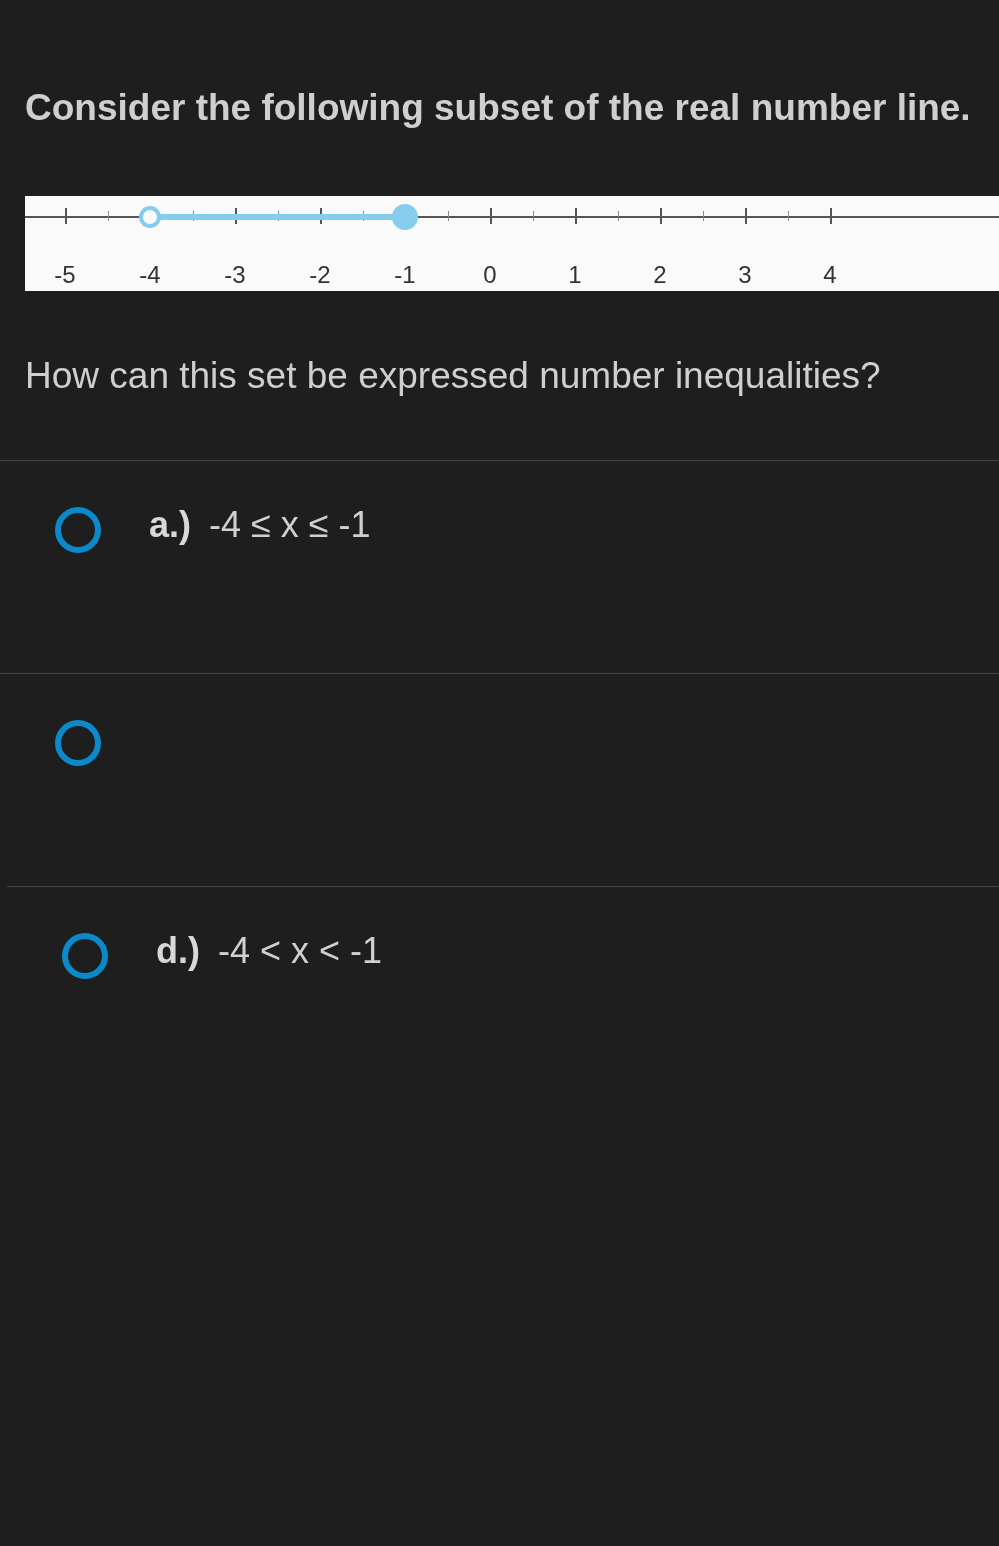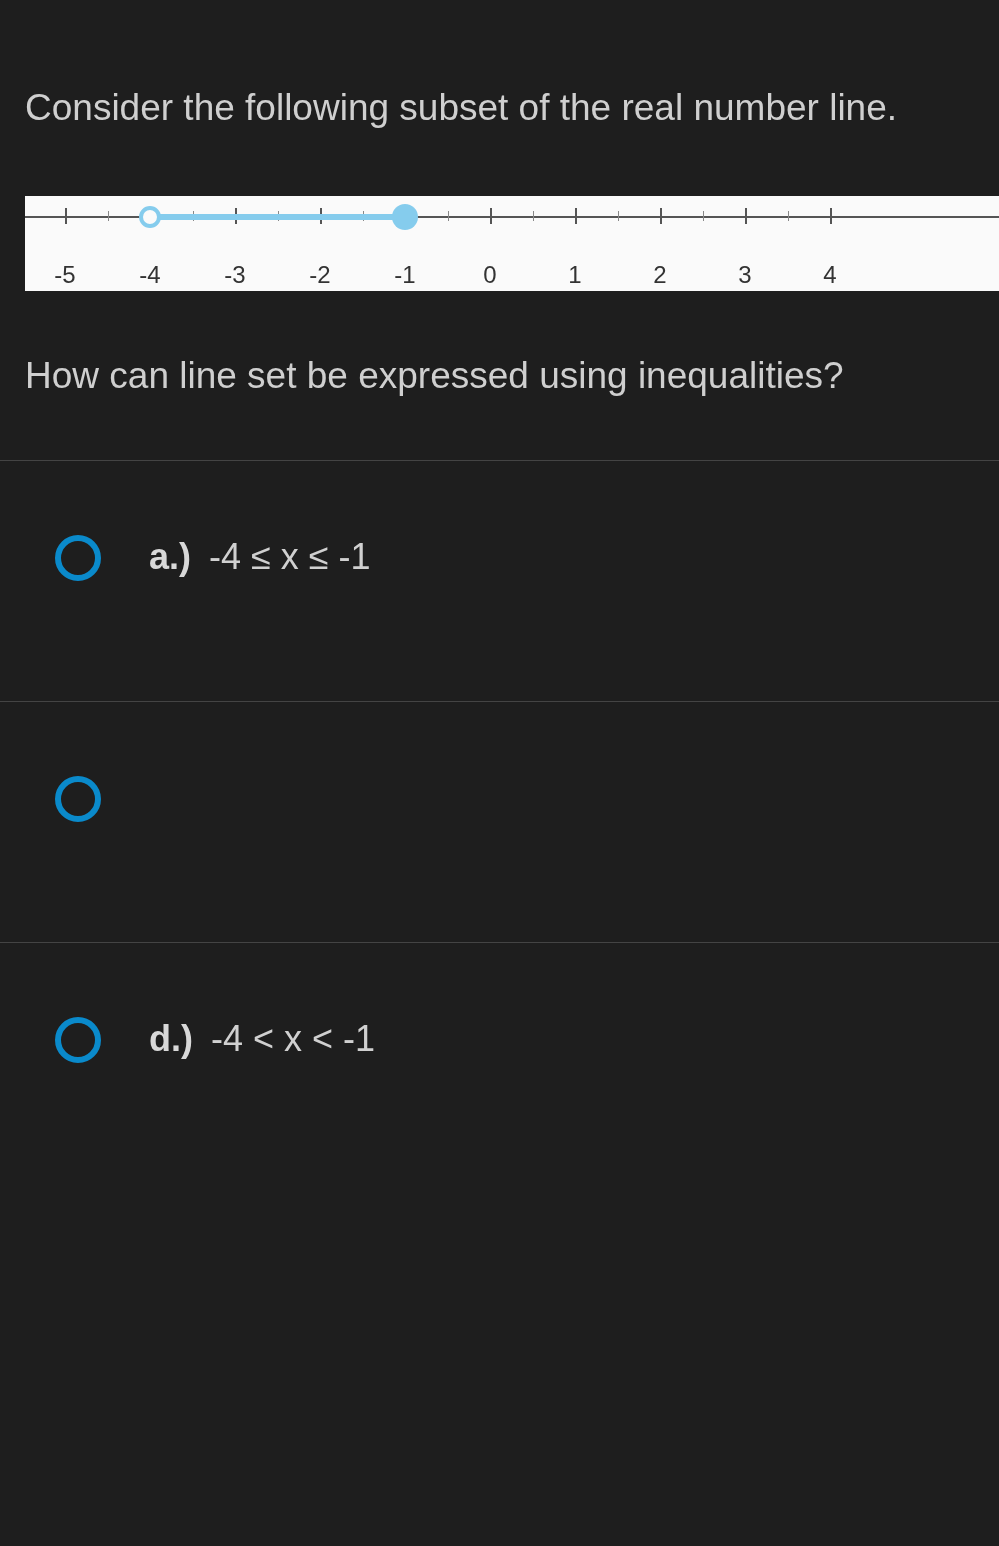--- a/index.html
+++ b/index.html
@@ -10,21 +10,21 @@
       width: 999px;
       height: 1546px;
       overflow: hidden;
     }
     .container { padding: 0; }
     .question-text {
       font-size: 37px;
       line-height: 1.5;
       padding: 80px 25px 40px 25px;
       color: #cfcfcf;
-      font-weight: 400;
+      font-weight: 700;
     }
     .number-line-wrapper {
       margin: 20px 0 0 25px;
       background: #fafafa;
       height: 95px;
       position: relative;
       width: 975px;
     }
     .number-line {
       position: relative;
@@ -87,26 +87,26 @@
     }
     .question-sub {
       font-size: 37px;
       line-height: 1.6;
       padding: 55px 25px 55px 25px;
       color: #cfcfcf;
     }
     .options { }
     .option {
       border-top: 1px solid #444;
-      padding: 62px 0 120px 55px;
+      padding: 34px 0 120px 55px;
       display: flex;
-      align-items: flex-end;
+      align-items: center;
       gap: 48px;
     }
-    .option:last-child { padding-bottom: 0; }
+    .option:last-child { padding-bottom: 0; margin-left: 7px; }
     .radio {
       width: 46px;
       height: 46px;
       border: 6px solid #0a8acb;
       border-radius: 50%;
       flex-shrink: 0;
       margin-top: 12px;
       background: transparent;
     }
     .option-text {
@@ -158,21 +158,21 @@
         <div class="tick-label" style="left: 720px;">3</div>
         <div class="minor-tick" style="left: 762.5px;"></div>
         <div class="tick" style="left: 805px;"></div>
         <div class="tick-label" style="left: 805px;">4</div>
         <div class="segment" style="left: 125px; width: 255px;"></div>
         <div class="endpoint-open" style="left: 125px;"></div>
         <div class="endpoint-closed" style="left: 380px;"></div>
       </div>
   </div>
 
-  <div class="question-sub">How can line set be expressed using inequalities?</div>
+  <div class="question-sub">How can this set be expressed number inequalities?</div>
 
   <div class="options">
     <div class="option">
       <div class="radio"></div>
       <div class="option-text"><span class="option-label">a.)</span> <span>-4 ≤ x ≤ -1</span></div>
     </div>
     <div class="option">
       <div class="radio"></div>
     </div>
     <div class="option">

